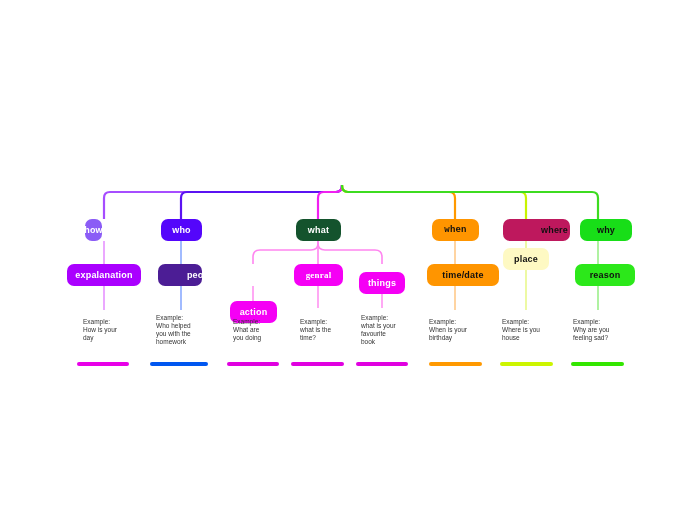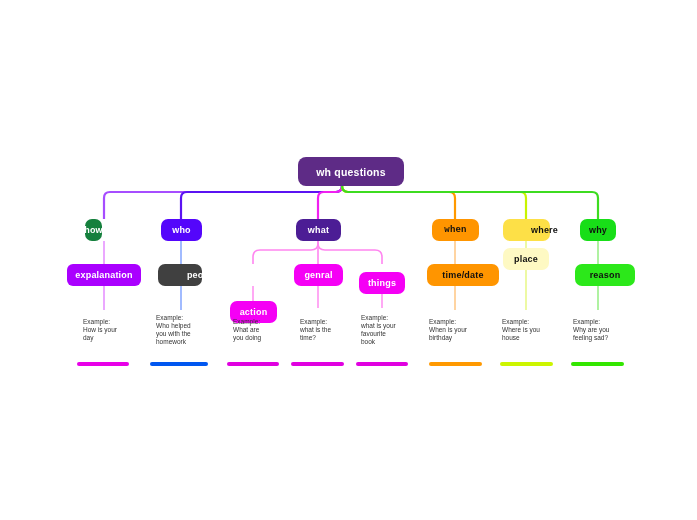--- a/index.html
+++ b/index.html
@@ -44,33 +44,32 @@
     <path d="M318 241 L318 264" stroke-width="1.6" stroke="#ff85f0"></path>
     <path d="M318 243 Q318 250 325 250 L375 250 Q382 250 382 257 L382 264" stroke-width="1.6" stroke="#ff85f0"></path>
     <path d="M253 286 L253 308" stroke-width="1.4" stroke="#ff85f0"></path>
     <path d="M318 286 L318 308" stroke-width="1.4" stroke="#ff85f0"></path>
     <path d="M382 286 L382 308" stroke-width="1.4" stroke="#ff85f0"></path>
     <path d="M455 241 L455 310" stroke-width="1.4" stroke="#ffc27a"></path>
     <path d="M526 241 L526 310" stroke-width="1.4" stroke="#e6f77d"></path>
     <path d="M598 241 L598 310" stroke-width="1.4" stroke="#8ded7a"></path>
   </svg>
 
-  <div class="node root-node light" style="left: 298px; top: 157px; width: 106px; height: 29px; background-color: rgb(94, 43, 134);">wh questions</div>
 
-  <div class="node top-node light" style="left: 85px; top: 219px; width: 17px; background-color: #15803d;">how</div>
+  <div class="node top-node light" style="left: 85px; top: 219px; width: 17px; background-color: #8b5cf6;">how</div>
   <div class="node top-node light" style="left: 161px; top: 219px; width: 41px; background-color: rgb(84, 6, 251); text-align: right;">who</div>
-  <div class="node top-node light" style="left: 296px; top: 219px; width: 45px; background-color: #4c1d95;">what</div>
+  <div class="node top-node light" style="left: 296px; top: 219px; width: 45px; background-color: #14532d;">what</div>
   <div class="node top-node dark" style="left: 432px; top: 219px; width: 47px; background-color: rgb(255, 149, 0); font-family: Liberation Mono, monospace;">when</div>
-  <div class="node top-node dark" style="left: 503px; top: 219px; width: 47px; background-color: #fde047; padding-left: 36px;">where</div>
-  <div class="node top-node dark" style="left: 580px; top: 219px; width: 36px; background-color: rgb(24, 222, 24);">why</div>
+  <div class="node top-node dark" style="left: 503px; top: 219px; width: 67px; background-color: #be185d; padding-left: 36px;">where</div>
+  <div class="node top-node dark" style="left: 580px; top: 219px; width: 52px; background-color: rgb(24, 222, 24);">why</div>
 
-  <div class="node sub-node light" style="left: 67px; top: 264px; width: 74px; background-color: rgb(170, 0, 255); border-radius: 6px;">expalanation</div>
-  <div class="node sub-node light" style="left: 158px; top: 264px; width: 36px; background-color: #404040; padding-left: 44px;">people</div>
+  <div class="node sub-node light" style="left: 67px; top: 264px; width: 74px; background-color: rgb(170, 0, 255);">expalanation</div>
+  <div class="node sub-node light" style="left: 158px; top: 264px; width: 36px; background-color: #4c1d95; padding-left: 44px;">people</div>
   <div class="node sub-node light" style="left: 230px; top: 264px; width: 47px; background-color: rgb(245, 0, 245); margin-top: 37px;">action</div>
-  <div class="node sub-node light" style="left: 294px; top: 264px; width: 49px; background-color: rgb(245, 0, 245);">genral</div>
+  <div class="node sub-node light" style="left: 294px; top: 264px; width: 49px; background-color: rgb(245, 0, 245); font-family: Liberation Serif, serif;">genral</div>
   <div class="node sub-node light" style="left: 359px; top: 272px; width: 46px; background-color: rgb(245, 0, 245);">things</div>
   <div class="node sub-node dark" style="left: 427px; top: 264px; width: 72px; background-color: rgb(255, 149, 0);">time/date</div>
   <div class="node sub-node dark" style="left: 503px; top: 248px; width: 46px; background-color: #fef9c3;">place</div>
   <div class="node sub-node dark" style="left: 575px; top: 264px; width: 60px; background-color: rgb(44, 232, 26);">reason</div>
 
   <div class="example" style="left:83px;  top:318px;">Example:
 How is your
 day</div>
   <div class="example" style="left:156px; top:314px;">Example:
 Who helped

